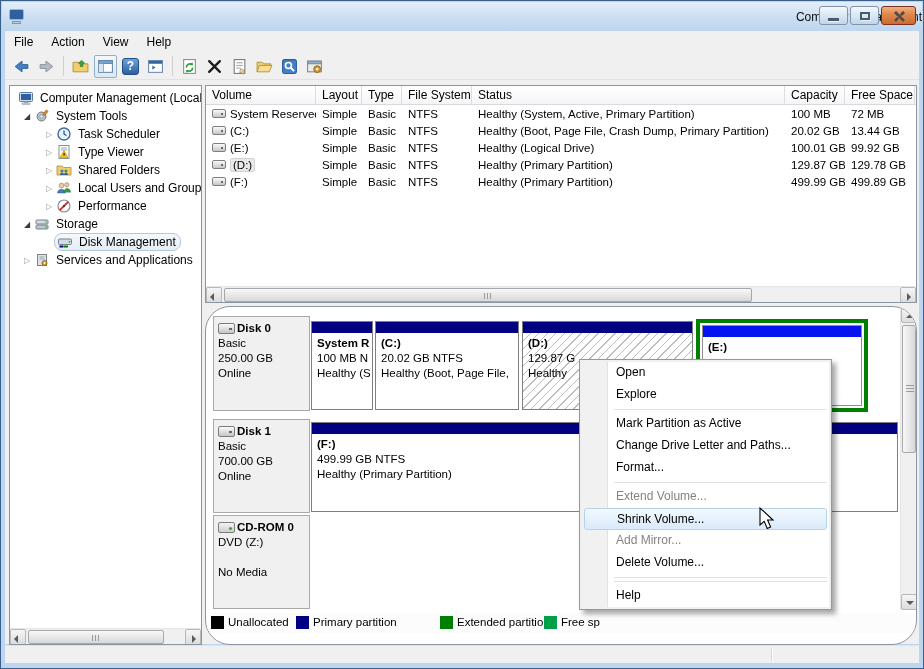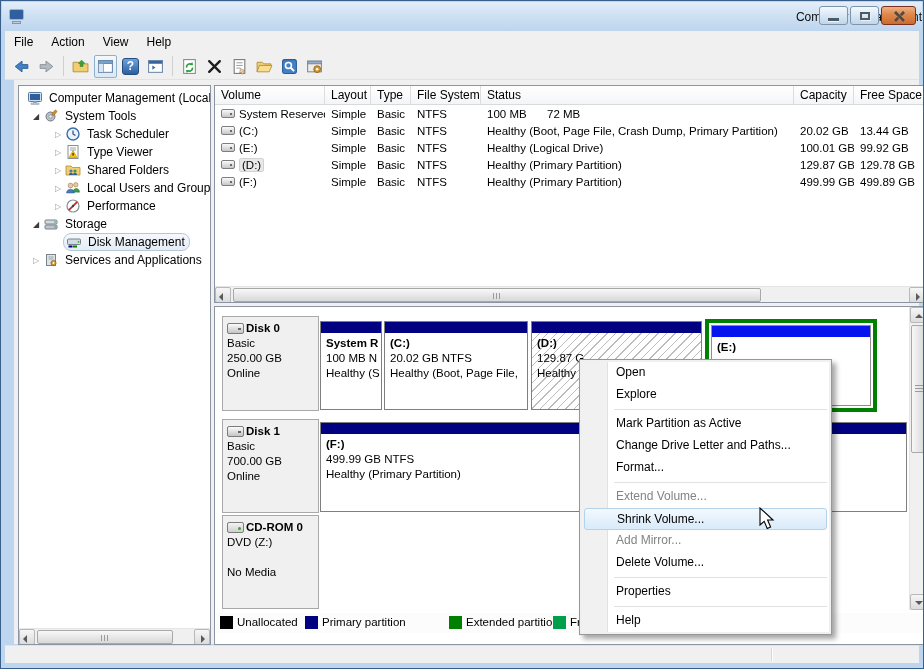--- a/index.html
+++ b/index.html
@@ -27,25 +27,25 @@
   .menubar { position:absolute; left:4px; top:30px; right:4px; height:22px; background:#f0f0f0; display:flex; align-items:center; }
   .menu-item { padding:3px 9px; cursor:default; }
   .toolbar { position:absolute; left:4px; top:52px; right:4px; height:27px; background:#f0f0f0; display:flex; align-items:center; padding-left:4px; border-bottom:1px solid #e2e2e2; }
   .tb { width:23px; height:23px; display:flex; align-items:center; justify-content:center; margin:0 1px; border:1px solid transparent; }
   .tb svg { width:17px; height:17px; }
   .tb.pressed { border:1px solid #8eb0cc; border-radius:2px; background:linear-gradient(#f3f8fc,#d9e9f6); }
   .tb-sep { width:1px; height:20px; background:#cfcfcf; margin:0 4px; }
   .help-badge { width:17px; height:17px; border-radius:3px; background:linear-gradient(#6ba3dd,#2d5f9e); color:#fff; font-weight:bold; font-size:12px; display:flex; align-items:center; justify-content:center; border:1px solid #234d80; }
 
   
-  .workarea { position:absolute; left:4px; top:79px; right:4px; bottom:24px; background:#f0f0f0;margin-left:9px; }
+  .workarea { position:absolute; left:4px; top:79px; right:4px; bottom:24px; background:#f0f0f0; }
   .pane { position:absolute; background:#fff; border:1px solid #8b95a1; }
   .tree-pane   { left:4px;  top:5px;  width:193px; height:560px; overflow:hidden; }
   .volume-pane { left:200px; top:5px;  width:712px; height:218px; overflow:hidden; }
-  .disk-pane   { left:200px; top:226px; width:712px; height:339px; overflow:hidden; }
+  .disk-pane   { left:200px; top:226px; width:712px; height:339px; overflow:hidden;border-radius:25px; }
 
   
   .trow { height:18px; display:flex; align-items:center; white-space:nowrap; }
   .tw { width:14px; text-align:center; flex:0 0 14px; font-size:8px; }
   .tw.exp::before { content:"◢"; color:#3c3c3c; }
   .tw.col::before { content:"▷"; color:#9b9b9b; }
   .ticon { width:16px; height:16px; flex:0 0 16px; margin-right:4px; }
   .ticon svg { width:16px; height:16px; }
   .tlabel { padding:0 2px; }
   .sel-box { display:flex; align-items:center; background:linear-gradient(#f6f9fc,#e4ecf5); border:1px solid #b6c7da; border-radius:8px; padding:0 2px; }
@@ -353,20 +353,21 @@
         <span class="hc c-fr">Free Space</span>
       </div>
       <div class="vrow">
         <span class="vc c-vol">
             <span class="vicon"></span>
             <span>System Reserved</span>
           </span>
         <span class="vc c-lay">Simple</span>
         <span class="vc c-typ">Basic</span>
         <span class="vc c-fs">NTFS</span>
+        <span class="vc c-st">Healthy (System, Active, Primary Partition)</span>
         <span class="vc c-cap">100 MB</span>
         <span class="vc c-fr">72 MB</span>
       </div>
       <div class="vrow">
         <span class="vc c-vol">
             <span class="vicon"></span>
             <span>(C:)</span>
           </span>
         <span class="vc c-lay">Simple</span>
         <span class="vc c-typ">Basic</span>
@@ -523,21 +524,20 @@
       <div class="msep"></div>
       <div class="mi">Mark Partition as Active</div>
       <div class="mi">Change Drive Letter and Paths...</div>
       <div class="mi">Format...</div>
       <div class="msep"></div>
       <div class="mi dis">Extend Volume...</div>
       <div class="mi hl">Shrink Volume...</div>
       <div class="mi dis">Add Mirror...</div>
       <div class="mi">Delete Volume...</div>
       <div class="msep"></div>
-      <div class="mi">Properties</div>
       <div class="msep"></div>
       <div class="mi">Help</div>
     </div>
   </div>
 
   <svg class="cursor" style="left:757px; top:506px;" width="22" height="24" viewBox="0 0 22 24">
     <polygon points="2,1 2,18 6.2,14.4 9.2,21.5 12.6,20 9.6,13 15,13" fill="#fff" stroke="#000" stroke-width="1.1"></polygon>
   </svg>
 
 </div>

